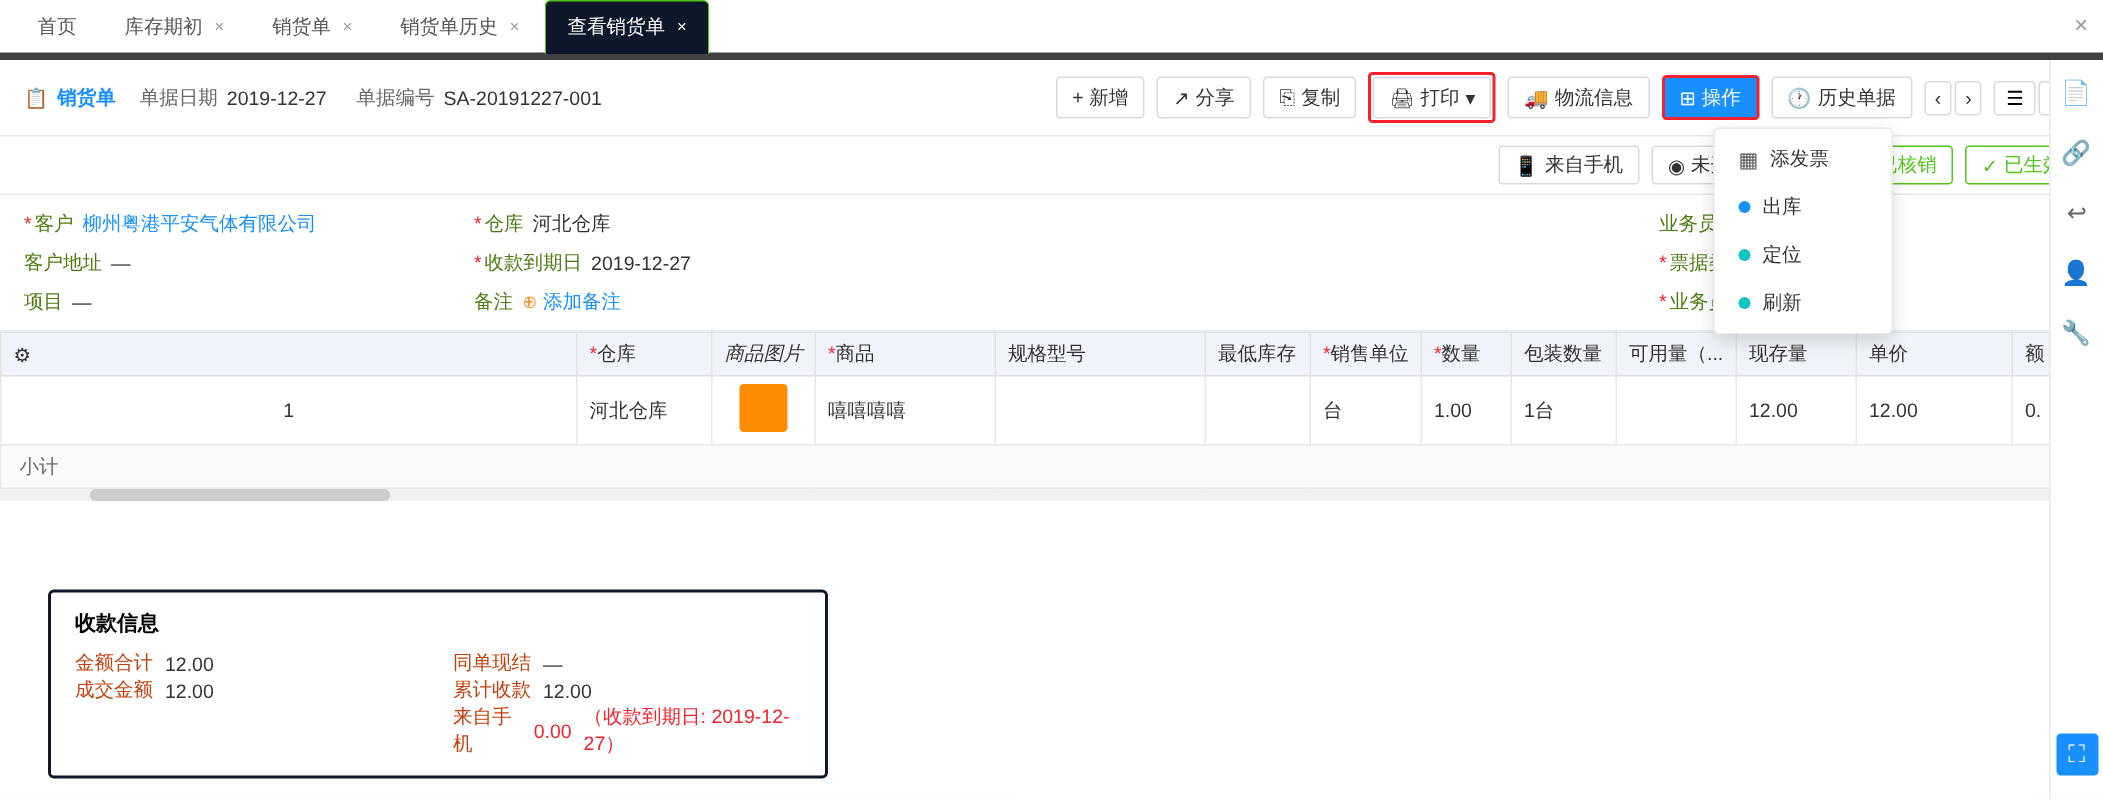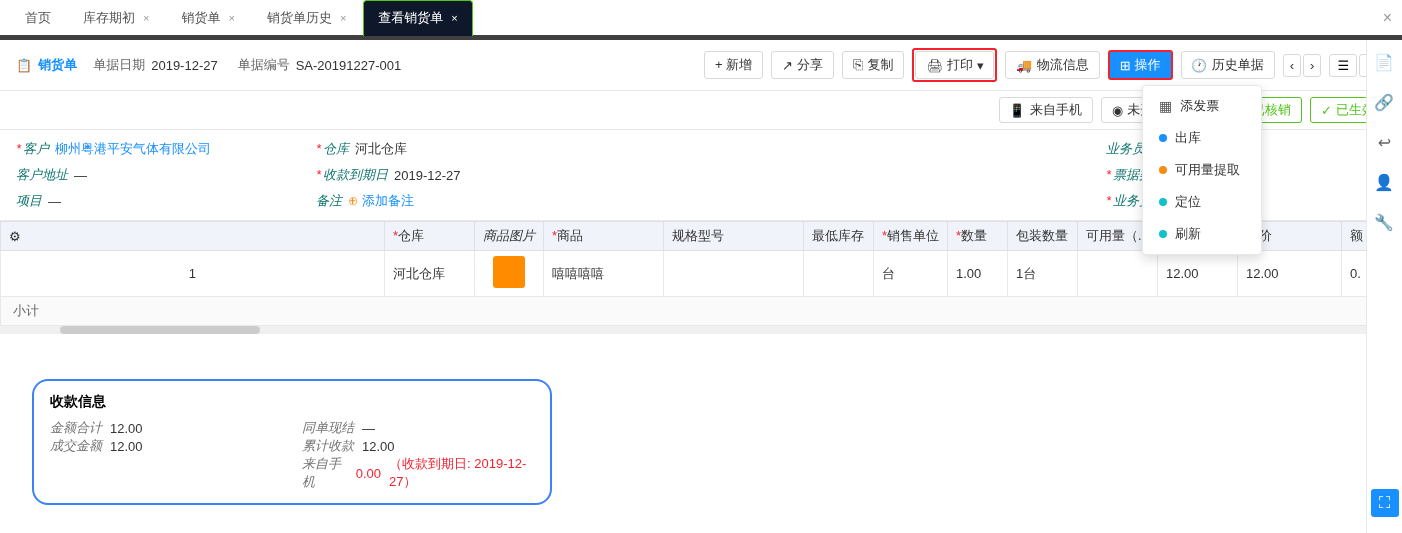--- a/index.html
+++ b/index.html
@@ -41,40 +41,40 @@
       display: flex; align-items: center; justify-content: flex-end; padding: 6px 16px;
       border-bottom: 1px solid #e8e8e8; gap: 8px;
     }
     .status-btn { padding: 3px 10px; border-radius: 3px; border: 1px solid #d9d9d9; cursor: pointer; background: #fff; display: flex; align-items: center; gap: 4px; color: #333; }
     .status-btn-green { border-color: #52c41a; color: #52c41a; }
 
     
     .form-area { padding: 10px 16px; display: flex; flex-direction: column; gap: 8px; border-bottom: 1px solid #e8e8e8; }
     .form-row { display: flex; align-items: center; gap: 20px; }
     .form-field { display: flex; align-items: center; gap: 6px; min-width: 280px; }
-    .form-label { color: #0f766e; white-space: nowrap; font-style: italic; }
+    .form-label { color: #4d7c0f; white-space: nowrap; }
     .form-label.required::before { content: '*'; color: #f5222d; margin-right: 2px; }
     .form-value { color: #333; }
     .form-link { color: #1890ff; cursor: pointer; }
 
     
     .table-area { flex: 1; overflow: hidden; }
     .data-table { width: 100%; border-collapse: collapse; }
     .data-table th { background: #f0f4fa; border: 1px solid #e0e0e0; padding: 5px 8px; text-align: left; color: #333; white-space: nowrap; font-weight: normal; }
     .data-table td { border: 1px solid #e8e8e8; padding: 5px 8px; color: #333; }
     .data-table tr.subtotal td { background: #fafafa; color: #666; padding-left: 12px; }
     .settings-col { text-align: center; color: #666; }
     .product-img { width: 32px; height: 32px; background: #ff8c00; display: inline-block; border-radius: 3px; }
 
     
-    .summary-area { padding: 12px 16px; border: 2px solid #3b82f6; margin: 20px 16px; border-radius: 16px; max-width: 520px; }
+    .summary-area { padding: 12px 16px; border: 2px solid #0f172a; margin: 6px 16px; border-radius: 4px; max-width: 520px; }
     .summary-title { font-weight: bold; margin-bottom: 8px; font-size: 14px; }
     .summary-grid { display: grid; grid-template-columns: 1fr 1fr; gap: 4px 20px; }
     .summary-row { display: flex; align-items: center; gap: 8px; }
-    .summary-label { color: #737373; font-style: italic; }
+    .summary-label { color: #c2410c; }
     .summary-value { color: #333; }
     .summary-value.red { color: #f5222d; }
 
     
     .right-sidebar { position: absolute; right: 0; top: 40px; width: 36px; background: #fff; border-left: 1px solid #e8e8e8; display: flex; flex-direction: column; align-items: center; padding: 8px 0; gap: 12px; height: calc(533px - 40px); }
     .sidebar-icon { width: 28px; height: 28px; display: flex; align-items: center; justify-content: center; cursor: pointer; border-radius: 3px; color: #666; font-size: 16px; }
     .sidebar-icon.active { background: #e6f7ff; color: #1890ff; }
 
     
     .dropdown-menu {
@@ -361,24 +361,20 @@
 <div class="dropdown-menu">
   <div class="dropdown-item">
     <span style="font-size:14px; color:#555;">▦</span>
     <span>添发票</span>
   </div>
   <div class="dropdown-item">
     <span class="dropdown-dot dot-blue"></span>
     <span>出库</span>
   </div>
   <div class="dropdown-item">
-    <span class="dropdown-dot dot-orange"></span>
-    <span>可用量提取</span>
-  </div>
-  <div class="dropdown-item">
     <span class="dropdown-dot dot-teal"></span>
     <span>定位</span>
   </div>
   <div class="dropdown-item">
     <span class="dropdown-dot dot-teal"></span>
     <span>刷新</span>
   </div>
 </div>
 
 <div class="right-sidebar">

